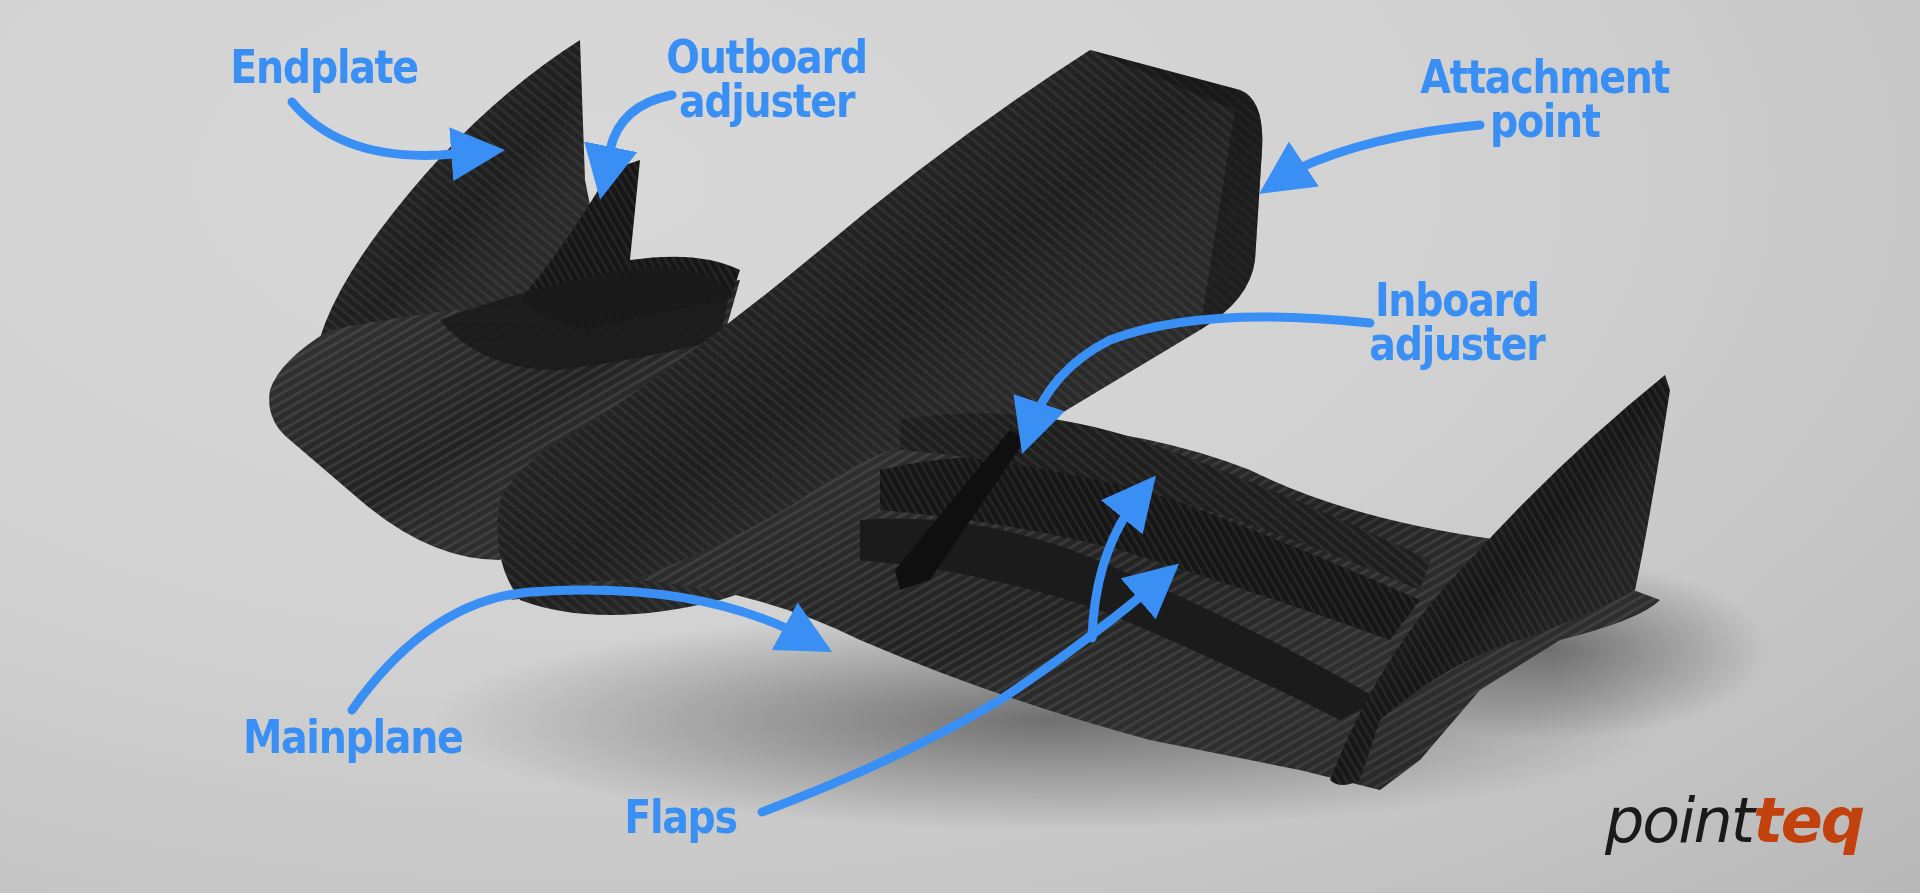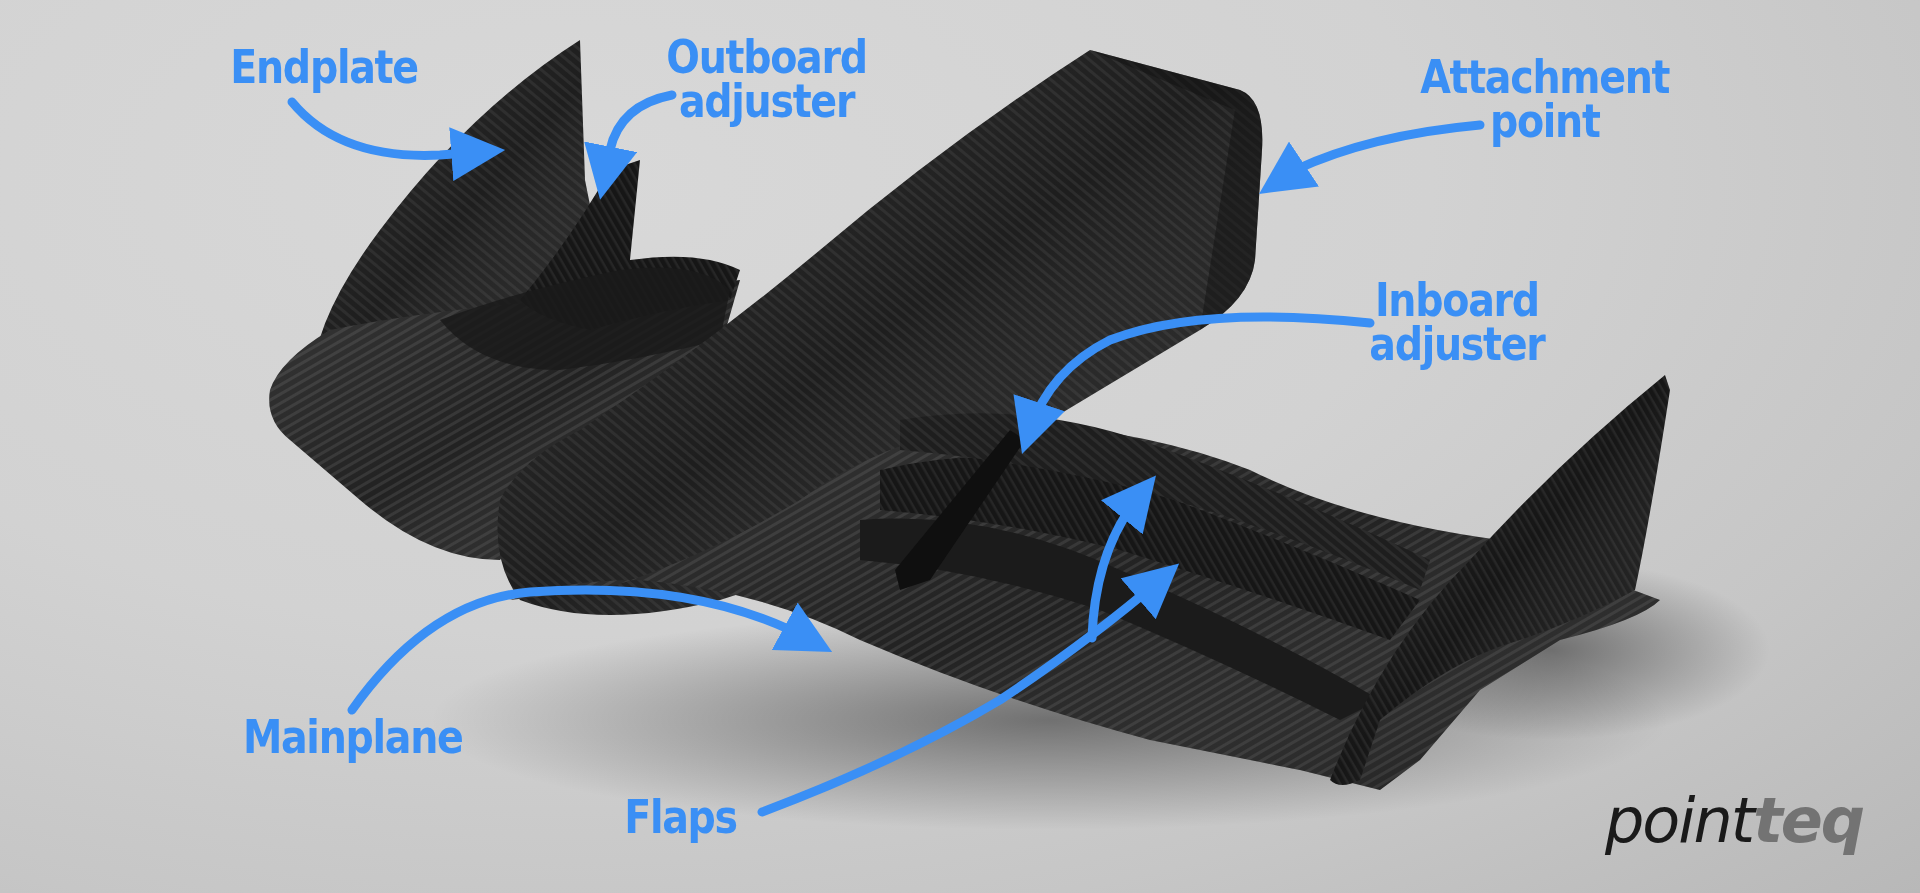--- a/index.html
+++ b/index.html
@@ -13,21 +13,21 @@
     position: absolute; color: #3a8ff5; font-family: "DejaVu Sans", sans-serif;
     font-weight: bold; font-size: 46px; line-height: 44px; letter-spacing: -1.5px;
     text-align: center; white-space: nowrap; transform: scaleX(0.86); transform-origin: center top;
   }
   .label .line { display: block; }
   #logo {
     position: absolute; left: 1605px; top: 790px; font-size: 62px; font-style: italic;
     font-family: "DejaVu Sans", sans-serif; letter-spacing: -2px; line-height: 1;
   }
   #logo .a { color: #1a1a1a; font-weight: normal; }
-  #logo .b { color: #737373; font-weight: bold; }
+  #logo .b { color: #c2410c; font-weight: bold; }
 </style>
 </head>
 <body>
 
 <svg id="scene" viewBox="0 0 1920 893" xmlns="http://www.w3.org/2000/svg">
   <defs>
     <pattern id="cf" width="8" height="8" patternUnits="userSpaceOnUse" patternTransform="rotate(40)">
       <rect width="8" height="8" fill="#1e1e1e"></rect>
       <rect width="8" height="3" fill="#2c2c2c"></rect>
     </pattern>

